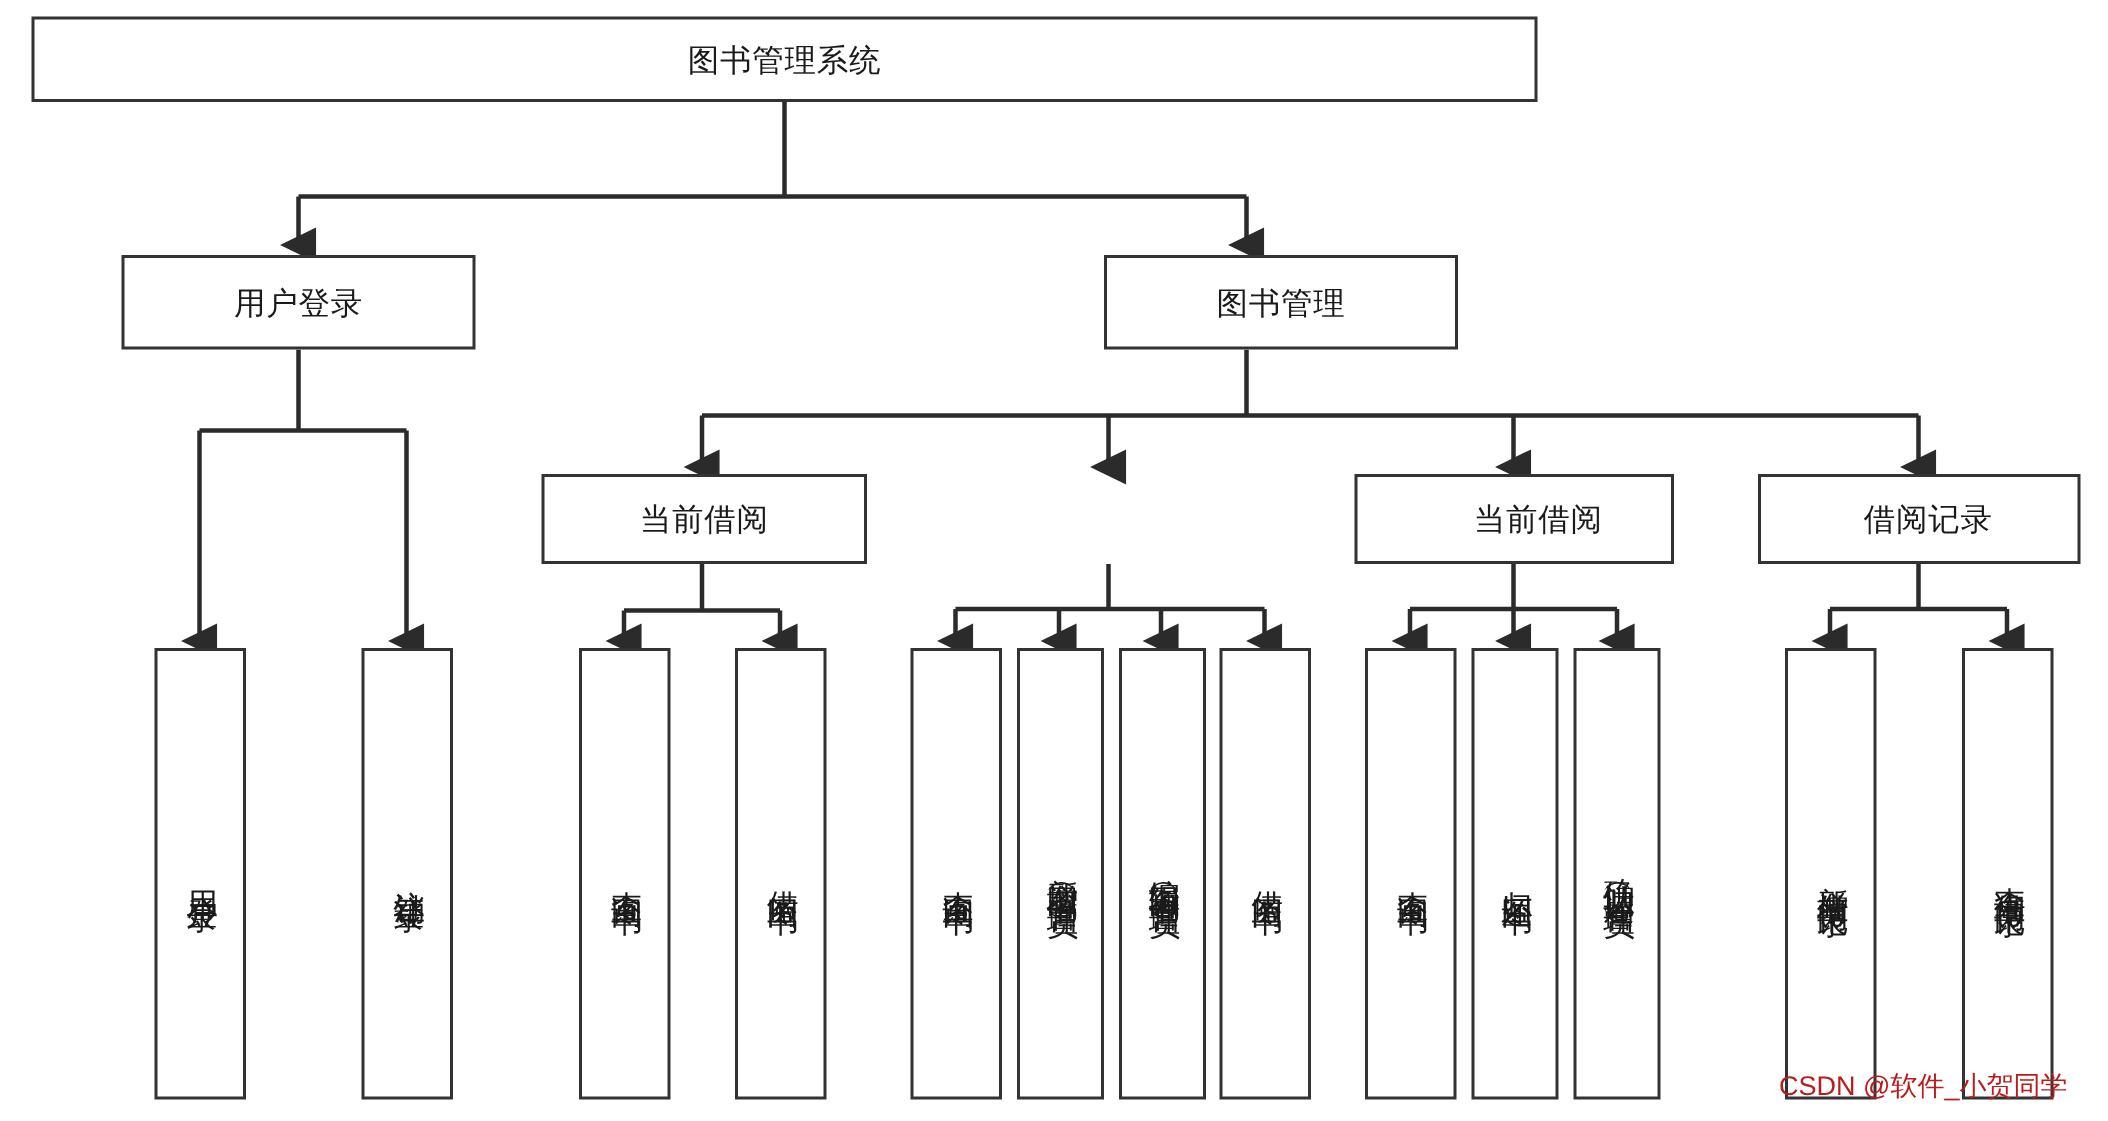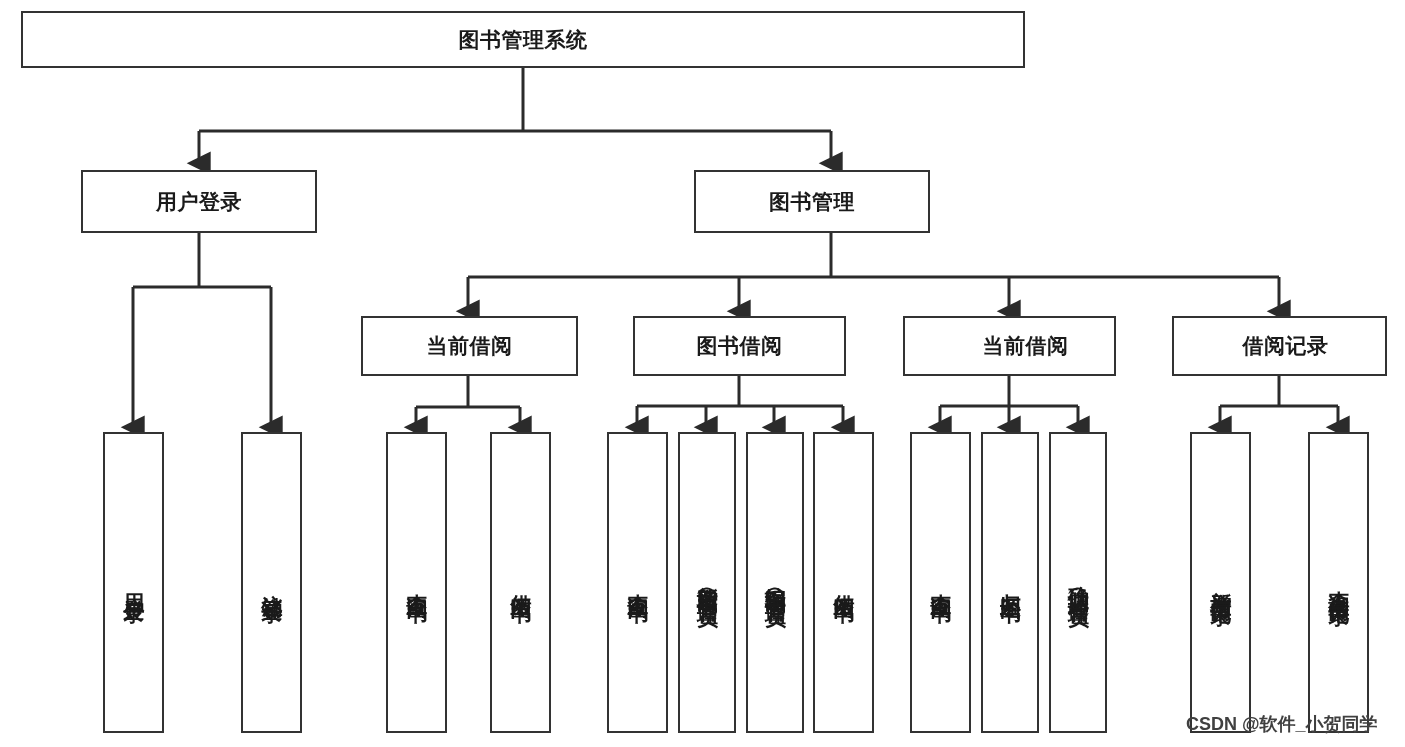--- a/index.html
+++ b/index.html
@@ -11,21 +11,20 @@
     width: 1405px;
     height: 747px;
     font-family: "Liberation Sans", "DejaVu Sans", sans-serif;
     overflow: hidden;
     position: relative;
   }
   #diagram-root {
     position: relative;
     width: 1261px;
     height: 747px;
-    font-weight: bold;
   }
   svg#edges {
     position: absolute;
     top: 0;
     left: 0;
     width: 1405px;
     height: 747px;
     pointer-events: none;
   }
   .node {
@@ -55,21 +54,21 @@
     writing-mode: vertical-rl;
     text-orientation: upright;
     display: block;
     white-space: nowrap;
   }
   #watermark {
     position: absolute;
     left: 1186px;
     top: 712px;
     font-size: 18px;
-    color: #404040;
+    color: #b91c1c;
     white-space: nowrap;
     font-family: "Liberation Sans", "DejaVu Sans", sans-serif;
   }
 </style>
 </head>
 <body>
 
 <div id="diagram-root">
 
   <svg id="edges" viewBox="0 0 1405 747">
@@ -118,24 +117,23 @@
       <path d="M1279,376 L1279,406"></path>
       <path d="M1220,406 L1338,406"></path>
       <path d="M1220,406 L1220,427" marker-end="url(#arrowhead)"></path>
       <path d="M1338,406 L1338,427" marker-end="url(#arrowhead)"></path>
     </g>
   </svg>
 
   <div class="node horizontal" style="left:21px; top:11px; width:1004px; height:57px;">图书管理系统</div>
 
   <div class="node horizontal" style="left:81px; top:170px; width:236px; height:63px;">用户登录</div>
-  <div class="node horizontal" style="left:694px; top:170px; width:236px; height:63px;">图书管理</div>
+  <div class="node horizontal" style="left:736px; top:170px; width:236px; height:63px;">图书管理</div>
 
   <div class="node horizontal" style="left:361px; top:316px; width:217px; height:60px;">当前借阅</div>
-  <div class="node horizontal" style="left:633px; top:316px; width:213px; height:60px;">图书借阅</div>
   <div class="node horizontal" style="left:903px; top:316px; width:213px; height:60px;padding-left:32px;">当前借阅</div>
   <div class="node horizontal" style="left:1172px; top:316px; width:215px; height:60px;padding-left:12px;">借阅记录</div>
 
   <div class="node vertical" style="left:103px; top:432px; width:61px; height:301px;">
     <span class="vtext">用户登录</span>
   </div>
   <div class="node vertical" style="left:241px; top:432px; width:61px; height:301px;">
     <span class="vtext">注销登录</span>
   </div>
 

